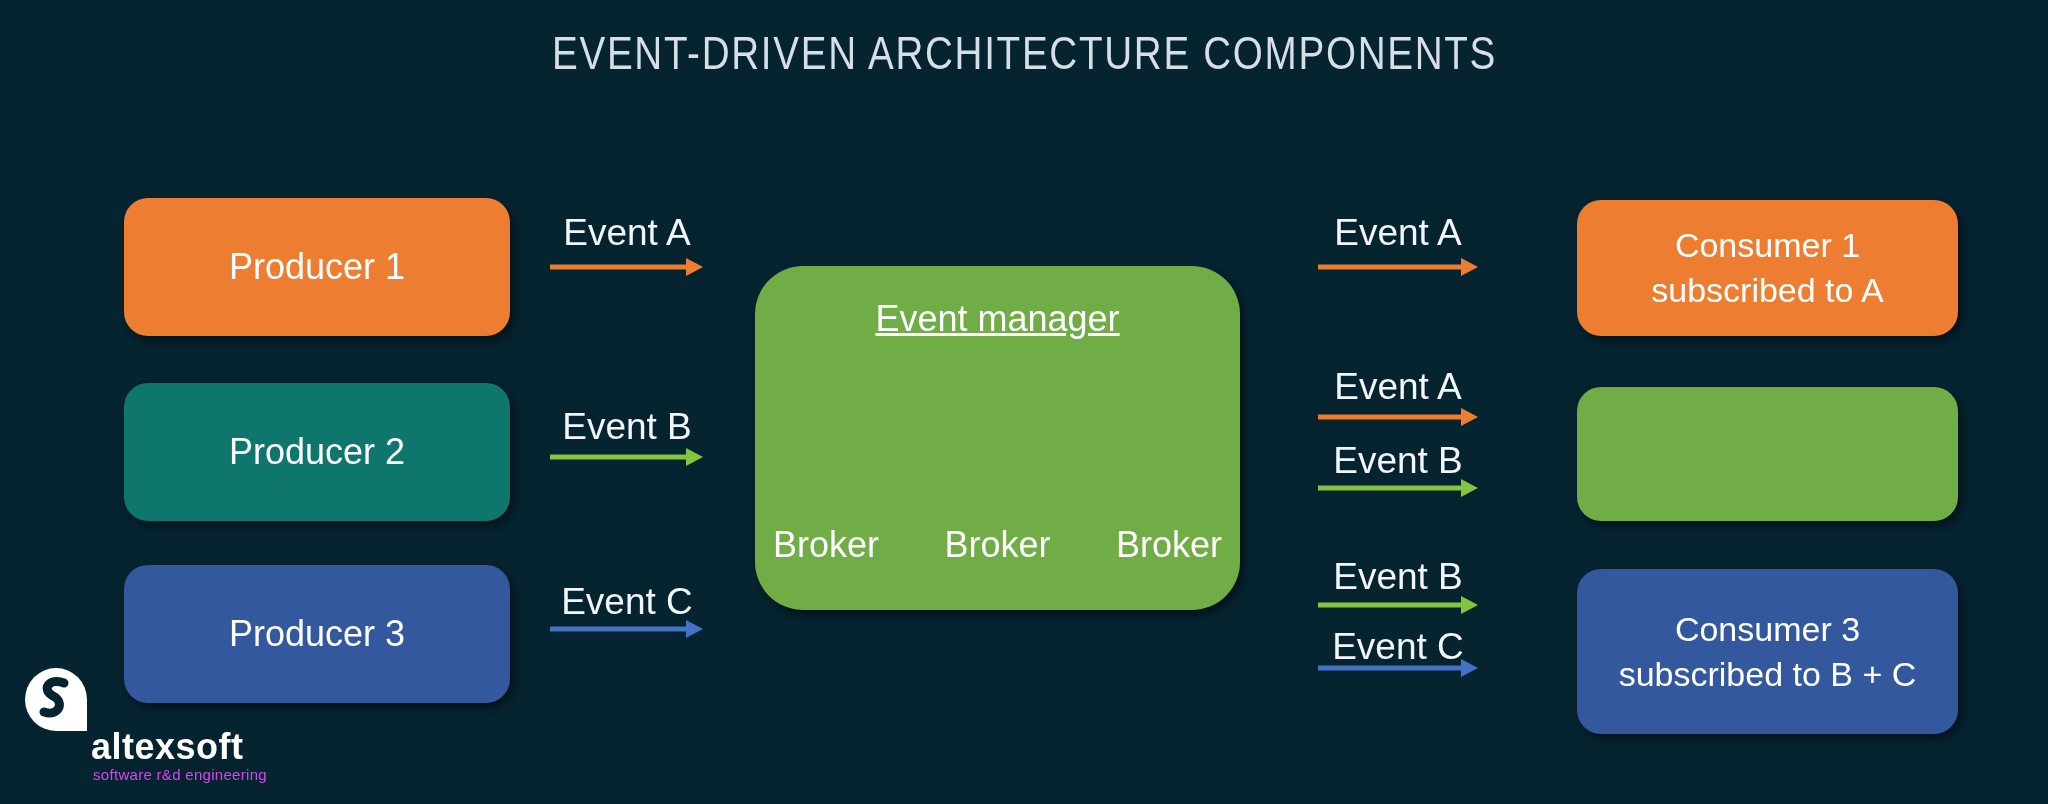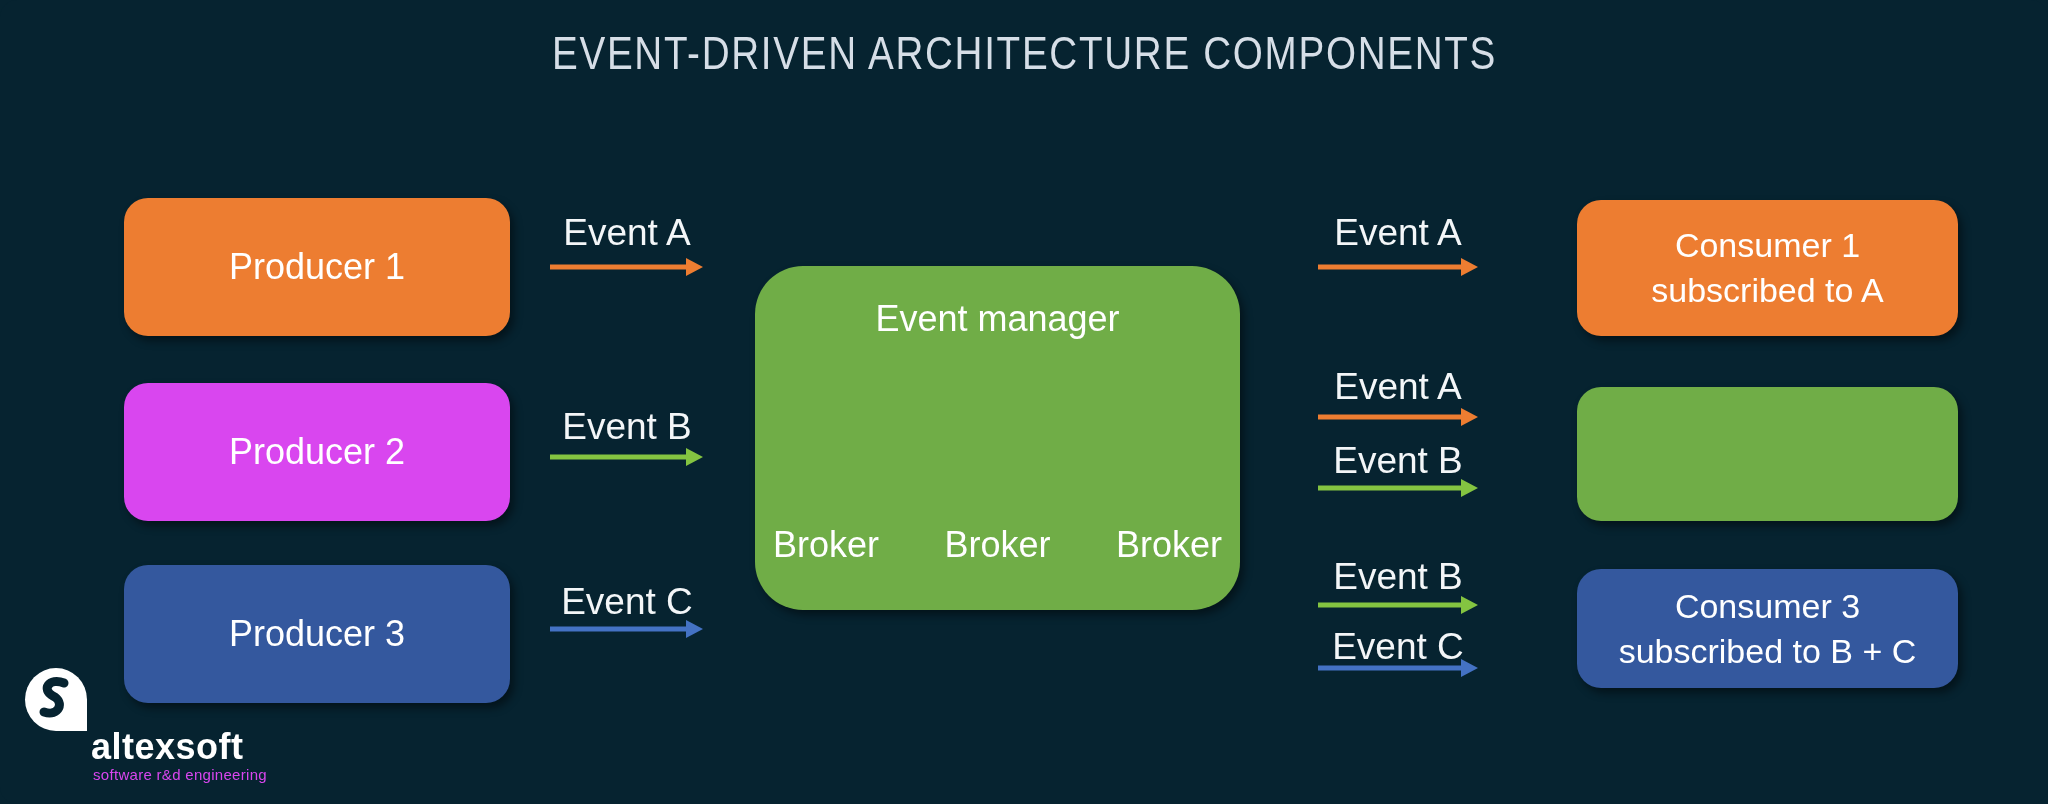--- a/index.html
+++ b/index.html
@@ -77,21 +77,21 @@
 
 <div class="canvas">
 
   <h1 class="title" style="color: rgb(214, 222, 231);">
     <span class="squeeze">EVENT-DRIVEN ARCHITECTURE COMPONENTS</span>
   </h1>
 
   <div class="node producer" style="top: 198px; background-color: rgb(237, 125, 49);">
     <span>Producer 1</span>
   </div>
-  <div class="node producer" style="top: 383px; background-color: #d946ef;">
+  <div class="node producer" style="top: 383px; background-color: #0f766e;">
     <span>Producer 2</span>
   </div>
   <div class="node producer" style="top: 565px; background-color: rgb(52, 88, 158);">
     <span>Producer 3</span>
   </div>
 
   <div class="flow-label llabel" style="top:212px">Event A</div>
   <div class="arrow larrow" style="top:258px">
     <i class="shaft" style="background-color: rgb(237, 125, 49);"></i>
     <i class="head" style="border-left-color: rgb(237, 125, 49);"></i>
@@ -102,21 +102,21 @@
     <i class="shaft" style="background-color: rgb(132, 196, 65);"></i>
     <i class="head" style="border-left-color: rgb(132, 196, 65);"></i>
   </div>
 
   <div class="flow-label llabel" style="top:581px">Event C</div>
   <div class="arrow larrow" style="top:620px">
     <i class="shaft" style="background-color: rgb(68, 114, 196);"></i>
     <i class="head" style="border-left-color: rgb(68, 114, 196);"></i>
   </div>
 
-  <div class="manager" style="background-color: rgb(112, 173, 71);">
+  <div class="manager" style="background-color: rgb(112, 173, 71); text-decoration: underline;">
     <div class="mtitle">
       <div>Event manager</div>
     </div>
     <div class="brokers">
       <span>Broker</span>
       <span>Broker</span>
       <span>Broker</span>
     </div>
   </div>
 
@@ -147,21 +147,21 @@
     <i class="shaft" style="background-color: rgb(68, 114, 196);"></i>
     <i class="head" style="border-left-color: rgb(68, 114, 196);"></i>
   </div>
 
   <div class="node consumer" style="top: 200px; height: 136px; background-color: rgb(237, 125, 49);">
     <span>Consumer 1</span>
     <span>subscribed to A</span>
   </div>
   <div class="node consumer" style="top: 387px; height: 134px; background-color: rgb(112, 173, 71);">
   </div>
-  <div class="node consumer" style="top: 569px; height: 119px; background-color: rgb(52, 88, 158);">
+  <div class="node consumer" style="top: 569px; height: 165px; background-color: rgb(52, 88, 158);">
     <span>Consumer 3</span>
     <span>subscribed to B + C</span>
   </div>
 
   <div class="logo-bubble">
     <svg width="50" height="52" viewBox="0 0 50 52">
       <path d="M 33 10 C 18 4 10 17 22 23 C 34 29 28 44 13 39" fill="none" stroke="#062330" stroke-width="9" stroke-linecap="round"></path>
     </svg>
   </div>
   <div class="logo-word">altexsoft</div>

